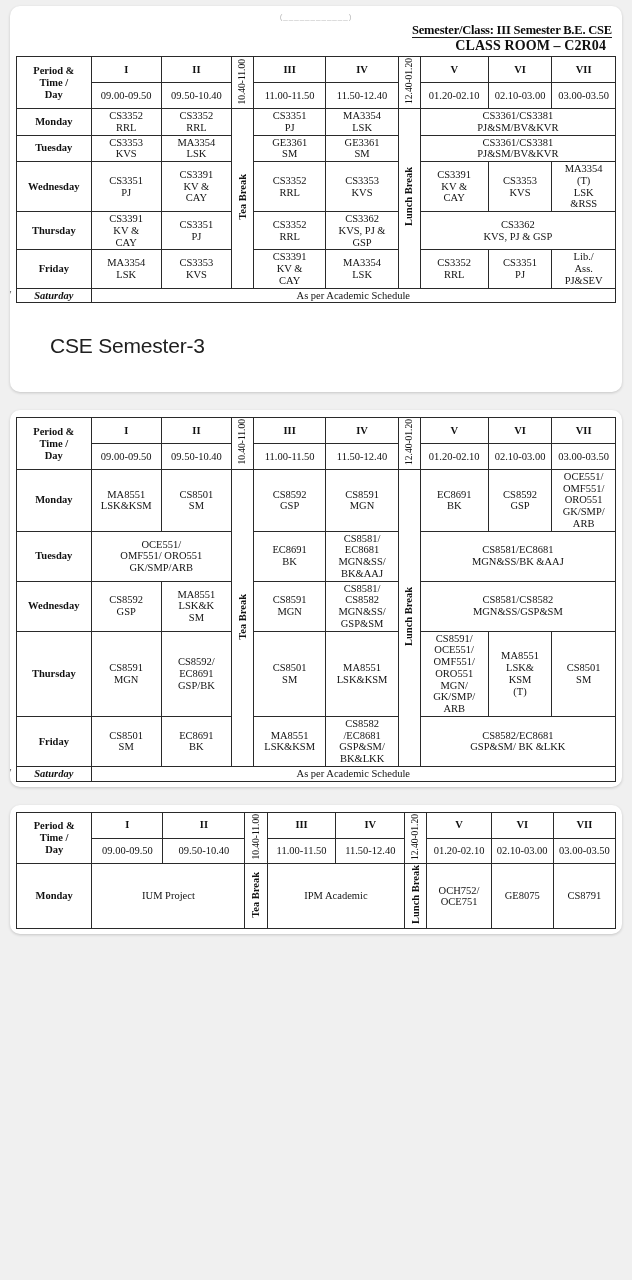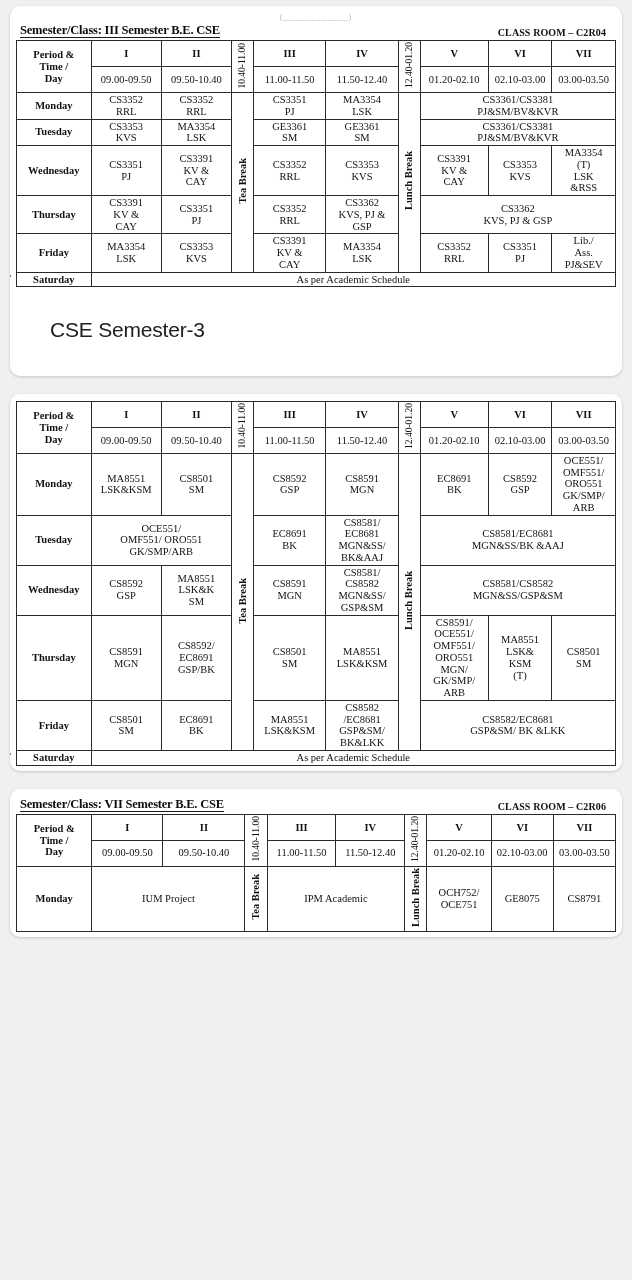--- a/index.html
+++ b/index.html
@@ -18,33 +18,34 @@
     padding:6px 6px 0 6px;
     box-sizing:border-box;
     overflow:hidden;
   }
   .card.first{margin-top:6px;}
   .tt-head{
     display:flex;
     align-items:flex-end;
     justify-content:space-between;
     padding:2px 4px 1px 4px;
+    flex-direction:column;
   }
   .tt-title{
     font-weight:bold;
     font-size:12.5px;
     letter-spacing:-.2px;
     color:#0d0d0d;
     border-bottom:1px solid #1a1a1a;
     line-height:1.15;
     white-space:nowrap;
   }
   .tt-room{
     font-weight:bold;
-    font-size:10px;
+    font-size:14px;
     letter-spacing:.1px;
     color:#101010;
     white-space:nowrap;
     padding-right:6px;
   }
   table.tt{
     border-collapse:collapse;
     width:100%;
     table-layout:fixed;
     margin-top:1px;
@@ -97,21 +98,21 @@
   .ghost-top{
     height:9px;
     overflow:hidden;
     font-size:8px;
     color:#b9b9b9;
     text-align:center;
     font-family:"Liberation Sans", sans-serif;
     letter-spacing:1px;
     line-height:9px;
   }
-  .tick{position:relative;}
+  .tick{position:relative;font-style:italic;}
   .tick:before{
     content:"";
     position:absolute;
     left:-9px;
     top:2px;
     width:9px;height:11px;
     border-left:1px solid #555;
     transform:skewX(-22deg);
   }
 </style>
@@ -303,24 +304,20 @@
           </tr>
           <tr>
             <td class="daycell tick">Saturday</td>
             <td class="saturday-note" colspan="9">As per Academic Schedule</td>
           </tr>
         </tbody>
     </table>
   </div>
 
   <div class="card">
-    <div class="tt-head">
-      <div class="tt-title">Semester/Class: VII Semester B.E. CSE</div>
-      <div class="tt-room">CLASS ROOM – C2R06</div>
-    </div>
     <table class="tt">
       <colgroup>
         <col style="width:68px">
           <col style="width:64px">
           <col style="width:74px">
         <col style="width:20px">
         <col style="width:62px">
           <col style="width:62px">
         <col style="width:20px">
         <col style="width:58px">

